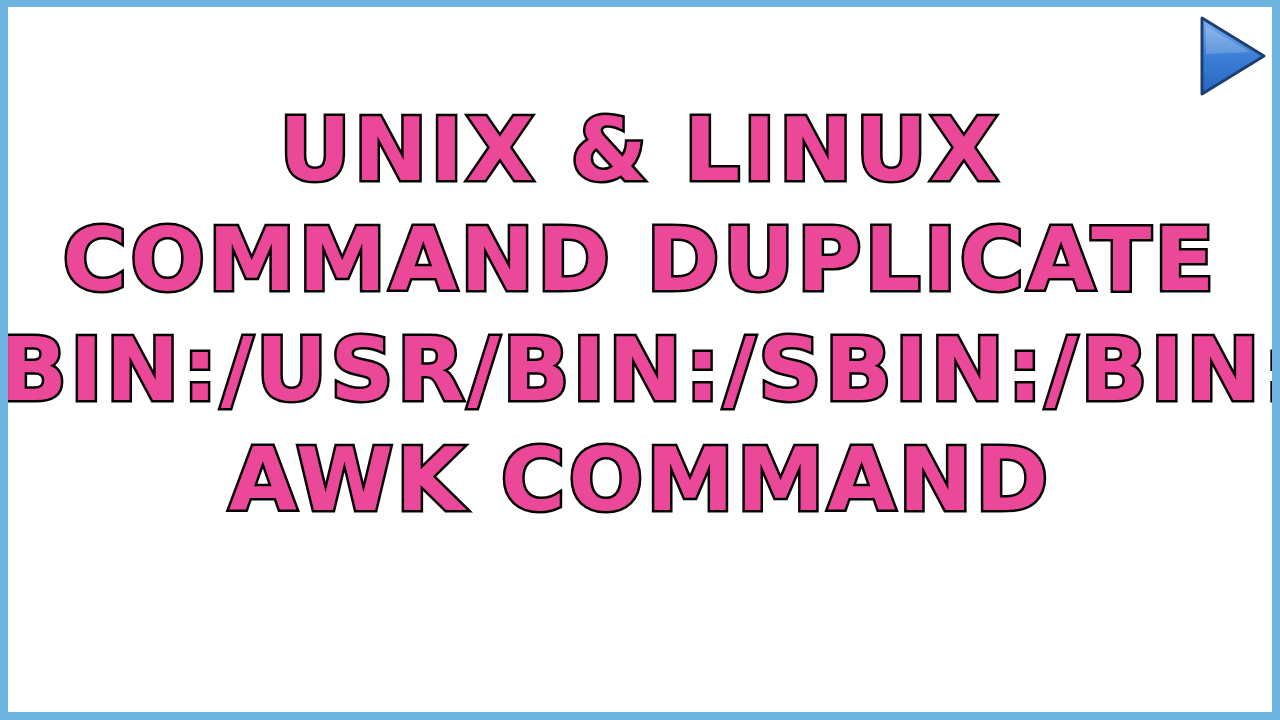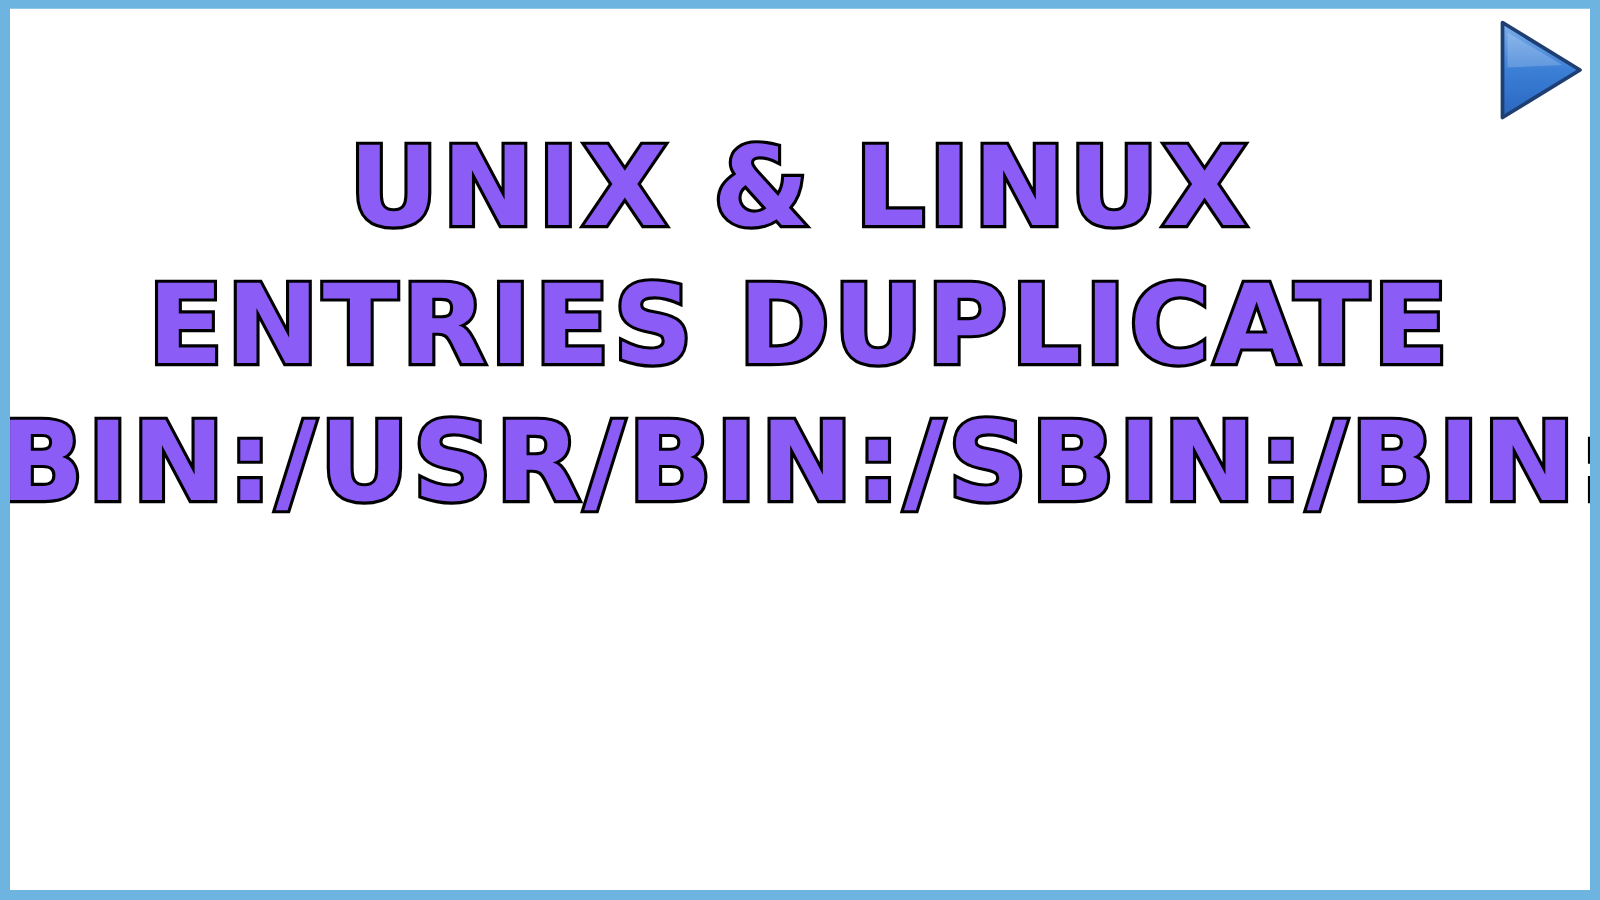--- a/index.html
+++ b/index.html
@@ -6,39 +6,40 @@
     body { width: 1280px; height: 720px; overflow: hidden; background: #6db5e0; position: relative; }
     .panel {
       position: absolute; left: 8px; top: 7px; width: 1264px; height: 705px;
       background: #ffffff; overflow: hidden;
     }
     .title {
       position: absolute; left: -8px; top: 88px; width: 1280px;
       text-align: center;
       font-family: "DejaVu Sans", sans-serif; font-weight: bold;
       font-size: 88px; line-height: 110px;
-      color: #8b5cf6;
+      color: #ec4899;
       -webkit-text-stroke: 5px #000000;
       paint-order: stroke fill;
       letter-spacing: 3px;
       white-space: nowrap;
     }
     .line { display: block; white-space: nowrap; }
     .play {
       position: absolute; right: 12px; top: 14px; width: 70px; height: 84px;
     }
   </style>
 </head>
 <body>
 
 <div class="panel">
   <div class="title">
     <span class="line">UNIX &amp; LINUX</span>
-    <span class="line">ENTRIES DUPLICATE</span>
+    <span class="line">COMMAND DUPLICATE</span>
     <span class="line">BIN:/USR/BIN:/SBIN:/BIN:/USR</span>
+    <span class="line">AWK COMMAND</span>
   </div>
 </div>
 
 <svg class="play" viewBox="0 0 70 84">
   <defs>
     <linearGradient id="pg" x1="0" y1="0" x2="0" y2="1">
       <stop offset="0" stop-color="#7fb0ea"></stop>
       <stop offset="0.5" stop-color="#3b7fd6"></stop>
       <stop offset="1" stop-color="#2a66c0"></stop>
     </linearGradient>

